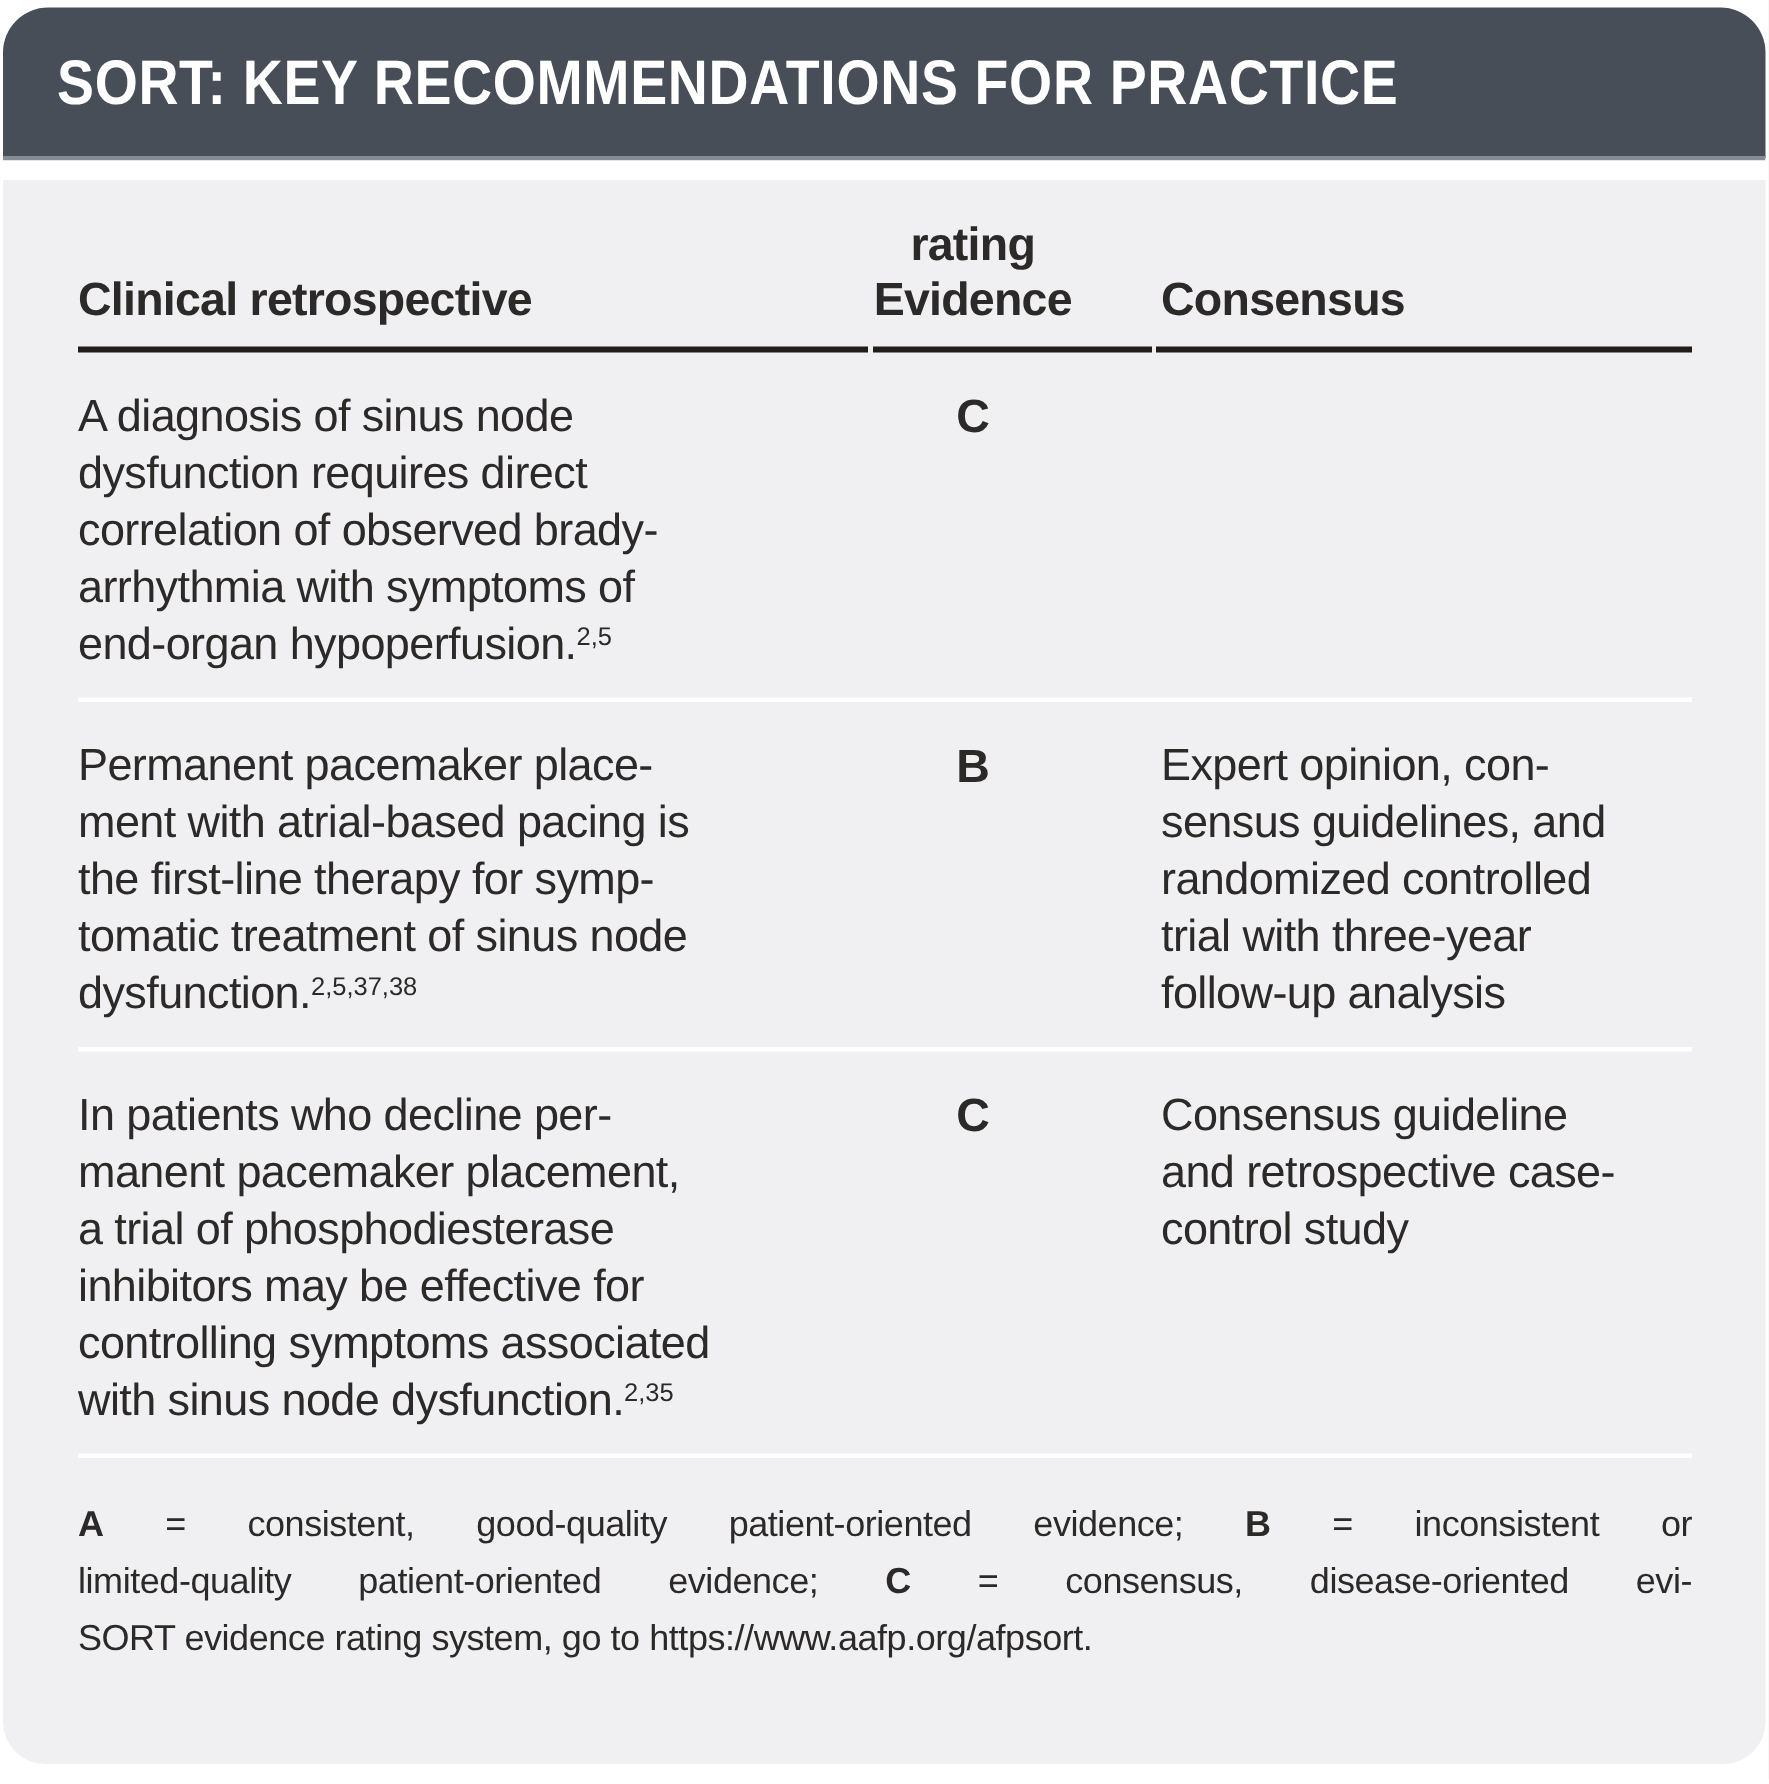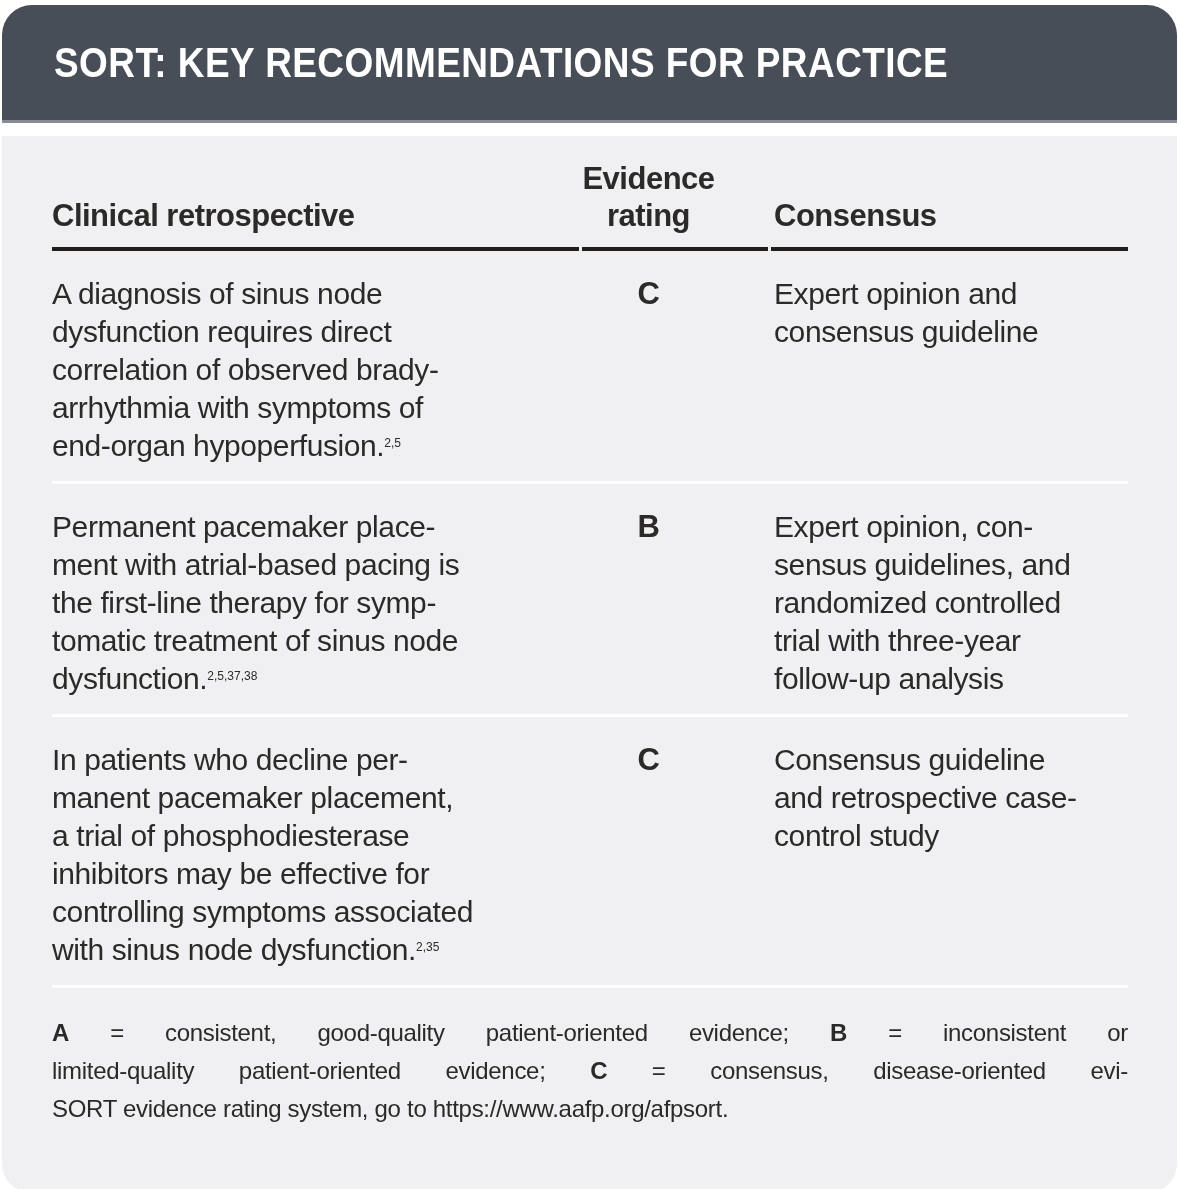--- a/index.html
+++ b/index.html
@@ -9,23 +9,23 @@
     --body_text:#2c2a28;
     --rule:#201d1b;
     --separator:#ffffff;
   }
   html,body{margin:0;padding:0;}
   body{
     width:1179px;height:1189px;background:#ffffff;overflow:hidden;
     font-family:"Liberation Sans", sans-serif;color:var(--body_text);
   }
   .titlebar{
-    margin:5px 2px 0;height:118px;background:var(--header_bar_bg);
+    margin:5px 2px 0;height:102px;background:var(--header_bar_bg);
     border-radius:30px 30px 0 0;border-bottom:3px solid #878c94;
-    display:flex;align-items:center;padding-left:52px;box-sizing:border-box;
+    display:flex;align-items:center;padding-left:36px;box-sizing:border-box;
   }
   .title{
     color:var(--title_text);font-weight:bold;font-size:42px;letter-spacing:.5px;
     transform:scaleX(.88);transform-origin:left center;white-space:nowrap;
   }
   .tablebody{
     margin:13px 2px 0;height:1056px;box-sizing:border-box;
     background:var(--body_bg);border-radius:0 0 28px 28px;
     padding:24px 49px 0 50px;
   }
@@ -44,53 +44,51 @@
       var(--rule) 719px 100%);
   }
   .row{
     display:grid;grid-template-columns:490px 213px 1fr;
     padding:24px 0 16px;border-bottom:3px solid var(--separator);
     font-size:30px;line-height:38px;letter-spacing:-.4px;
   }
   .rec-text,.com-text{white-space:pre-line;}
   .cell.rate{text-align:center;font-weight:bold;font-size:31px;}
   .cell.com{padding-left:19px;}
-  sup.refs{font-size:12px;letter-spacing:0;position:relative;top:2px;vertical-align:super;line-height:0;}
+  sup.refs{font-size:17px;letter-spacing:0;position:relative;top:2px;vertical-align:super;line-height:0;}
   .footnote{padding-top:26px;font-size:24px;line-height:38px;letter-spacing:-.3px;}
   .fn-line{text-align:justify;text-align-last:justify;}
   .fn-line:last-child{text-align-last:left;}
   .fn-line b{font-weight:bold;}
 </style>
 </head>
 <body>
 
 <div class="sheet">
   <div class="titlebar">
     <span class="title">SORT: KEY RECOMMENDATIONS FOR PRACTICE</span>
   </div>
   <div class="tablebody">
     <div class="colheads">
       <div class="ch c1">Clinical retrospective</div>
       <div class="ch c2">
+        <div>rating</div>
         <div>Evidence</div>
-        <div>rating</div>
       </div>
       <div class="ch c3">Consensus</div>
     </div>
     <div class="rule"></div>
     <div id="rows">
   <div class="row">
     <div class="cell rec"><span class="rec-text">A diagnosis of sinus node
 dysfunction requires direct
 correlation of observed brady-
 arrhythmia with symptoms of
 end-organ hypoperfusion.</span><sup class="refs">2,5</sup></div>
     <div class="cell rate"><span>C</span></div>
-    <div class="cell com"><span class="com-text">Expert opinion and
-consensus guideline</span></div>
   </div>
 
   <div class="row">
     <div class="cell rec"><span class="rec-text">Permanent pacemaker place-
 ment with atrial-based pacing is
 the first-line therapy for symp-
 tomatic treatment of sinus node
 dysfunction.</span><sup class="refs">2,5,37,38</sup></div>
     <div class="cell rate"><span>B</span></div>
     <div class="cell com"><span class="com-text">Expert opinion, con-

